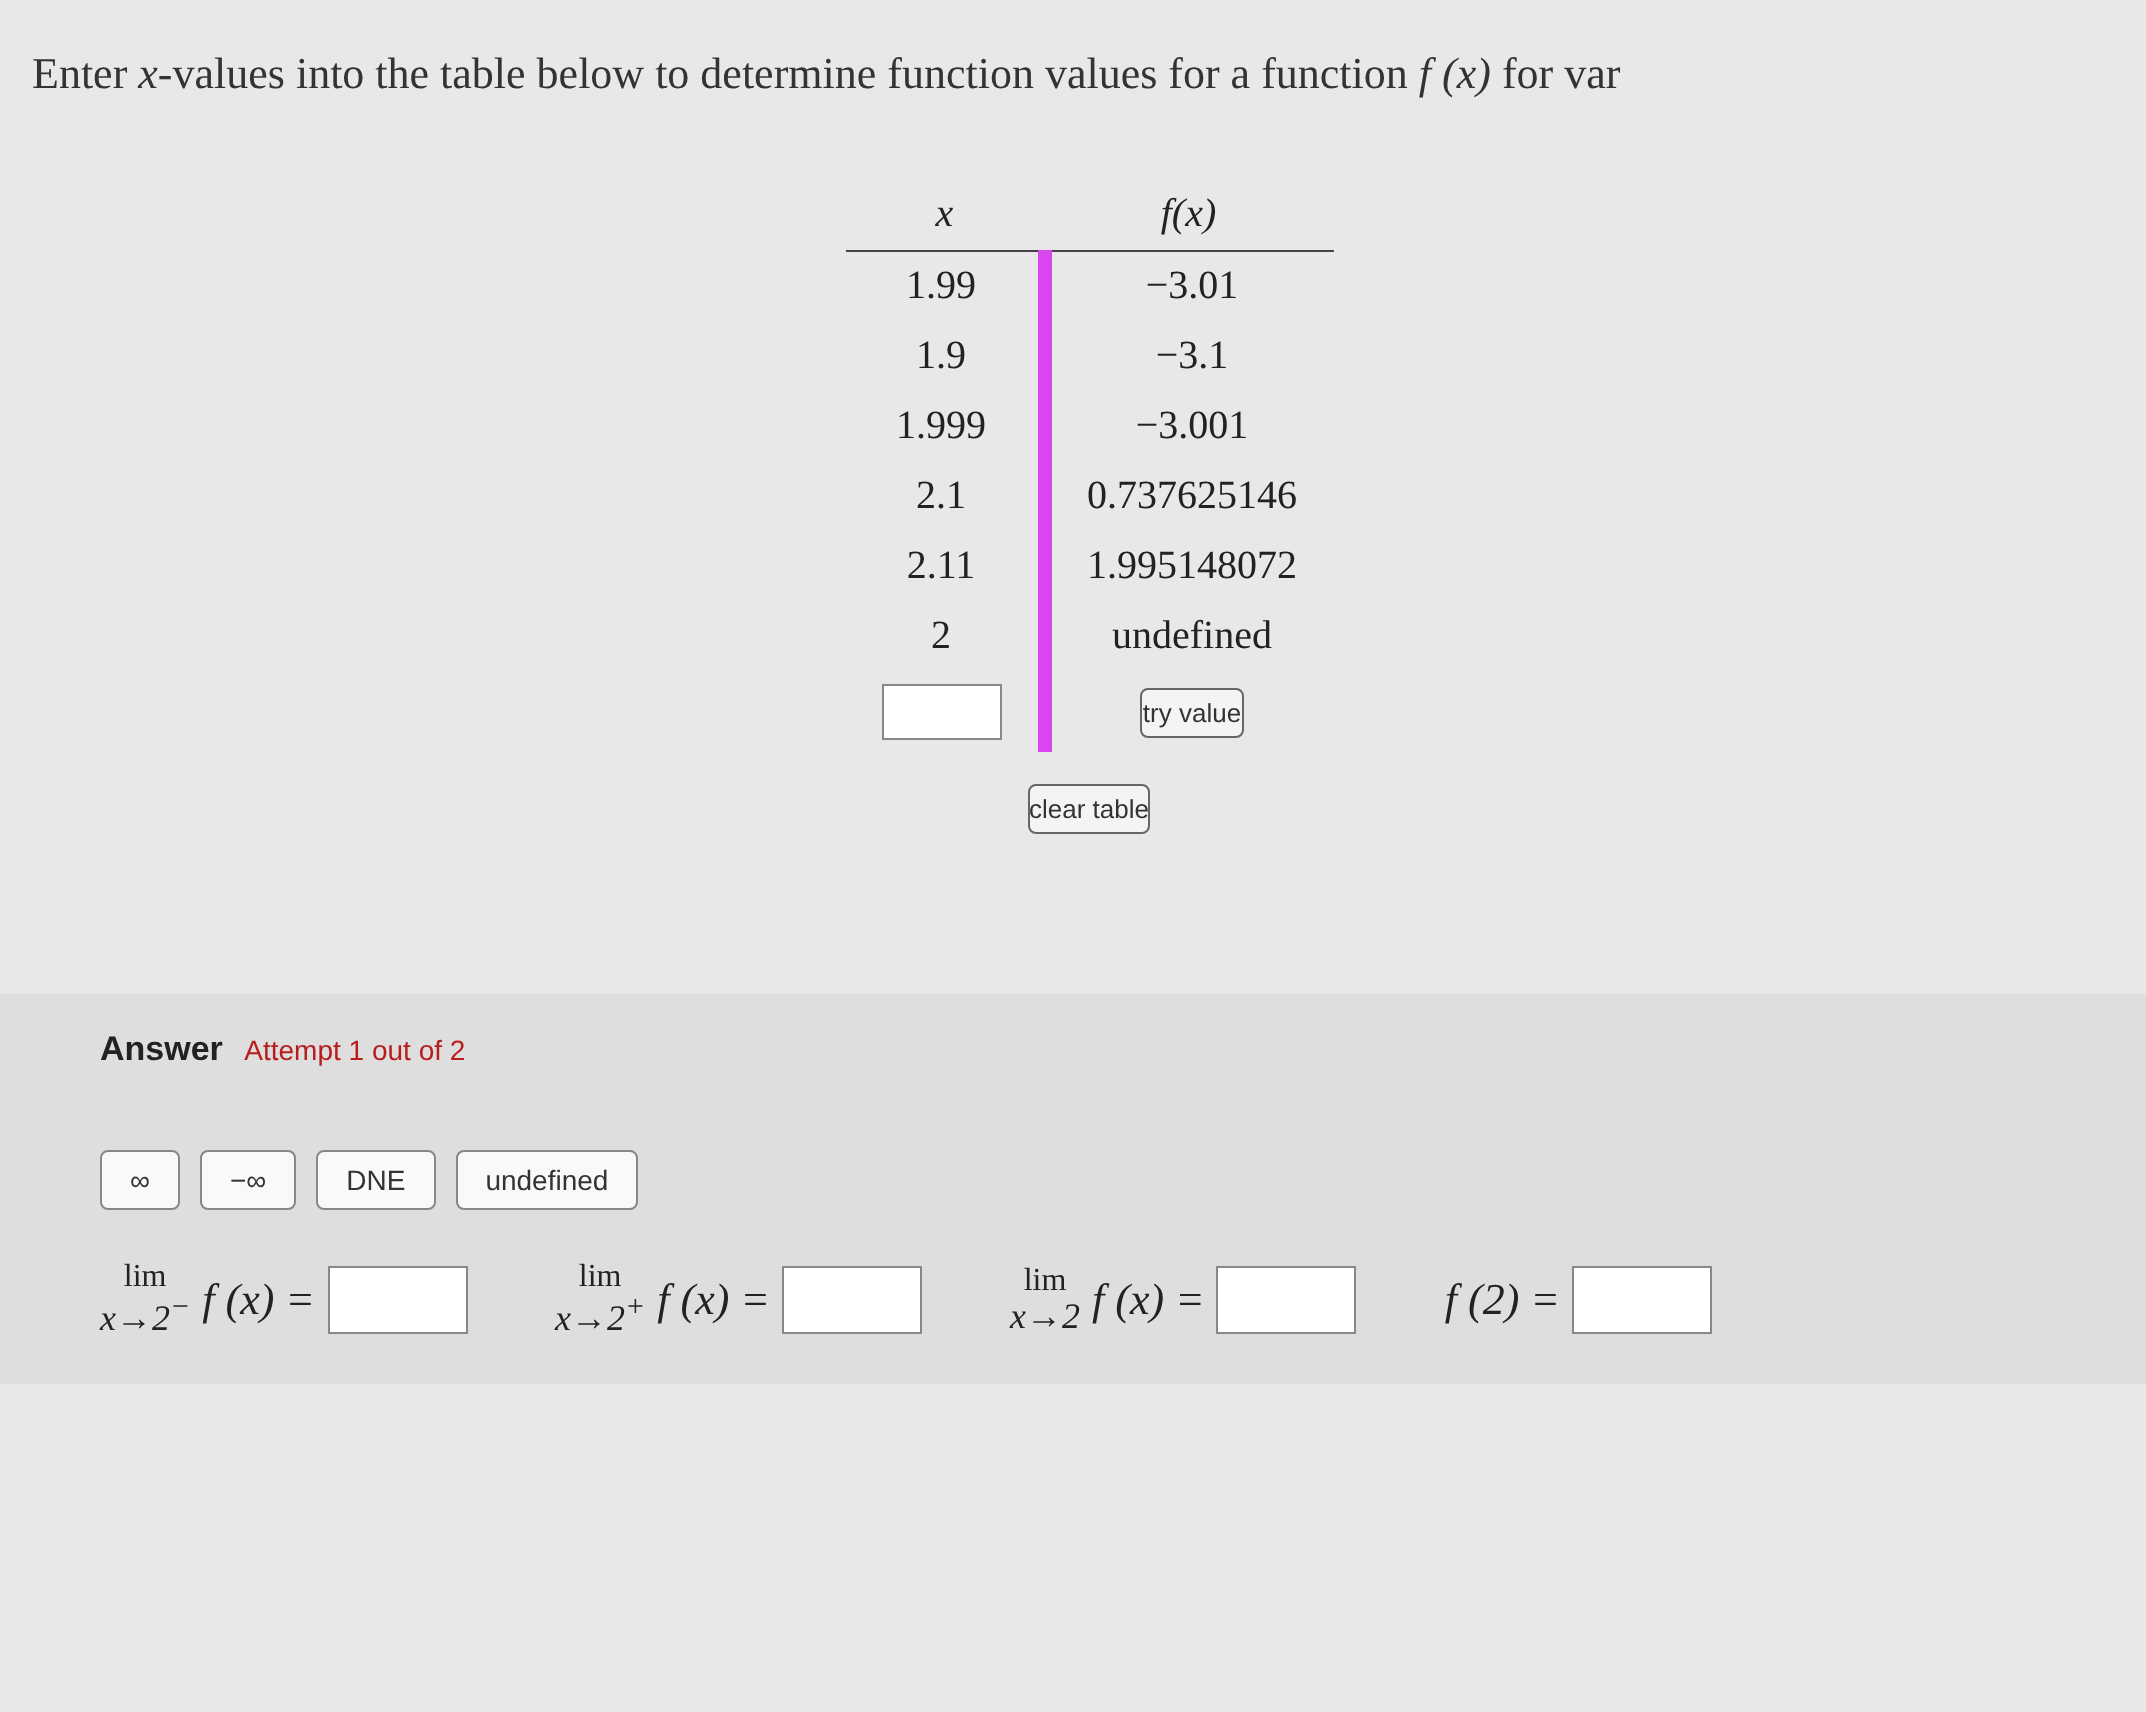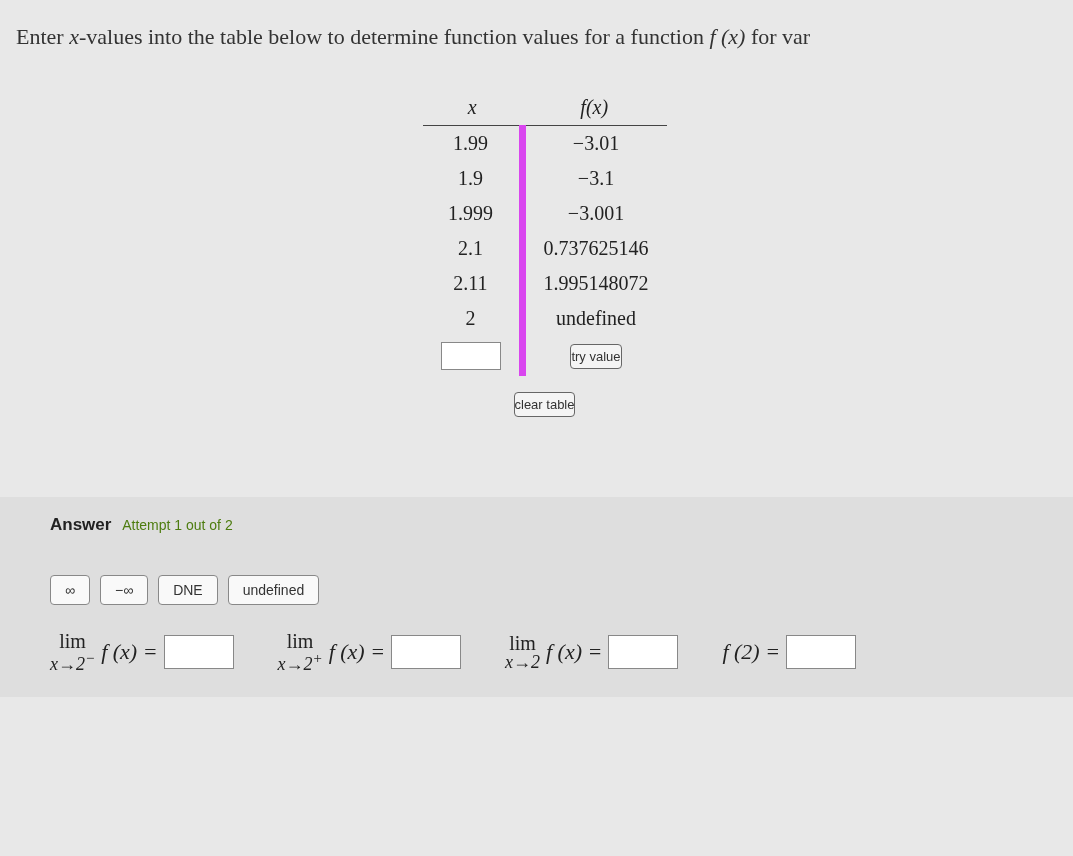--- a/index.html
+++ b/index.html
@@ -72,21 +72,21 @@
     padding: 18px 24px 24px 50px;
     background: #dedede;
     margin-left: -16px;
   }
   .answer-header {
     font-family: Arial, sans-serif;
     font-size: 17px;
     margin-bottom: 40px;
   }
   .answer-header .lbl { font-weight: bold; color: #222; }
-  .answer-header .att { color: #4d7c0f; font-size: 14px; margin-left: 6px;}
+  .answer-header .att { color: #b91c1c; font-size: 14px; margin-left: 6px;}
   .pill-row { margin-bottom: 26px; }
   .pill {
     display: inline-block;
     border: 1px solid #888;
     border-radius: 4px;
     background: #f9f9f9;
     font-family: Arial, sans-serif;
     font-size: 14px;
     padding: 6px 14px;
     margin-right: 6px;
@@ -100,21 +100,21 @@
     font-size: 22px;
   }
   .lim-block { display: flex; align-items: center; white-space: nowrap; }
   .lim-stack {
     display: inline-flex;
     flex-direction: column;
     align-items: center;
     line-height: 1;
     margin-right: 6px;
   }
-  .lim-top { font-size: 20px; }
+  .lim-top { font-size: 16px; }
   .lim-bot { font-size: 18px; font-style: italic; }
   .answer-input {
     width: 70px;
     height: 34px;
     border: 1px solid #888;
     background: #fff;
     margin-left: 6px;
   }
   .submit-btn {
     background: #1f4fa3;

